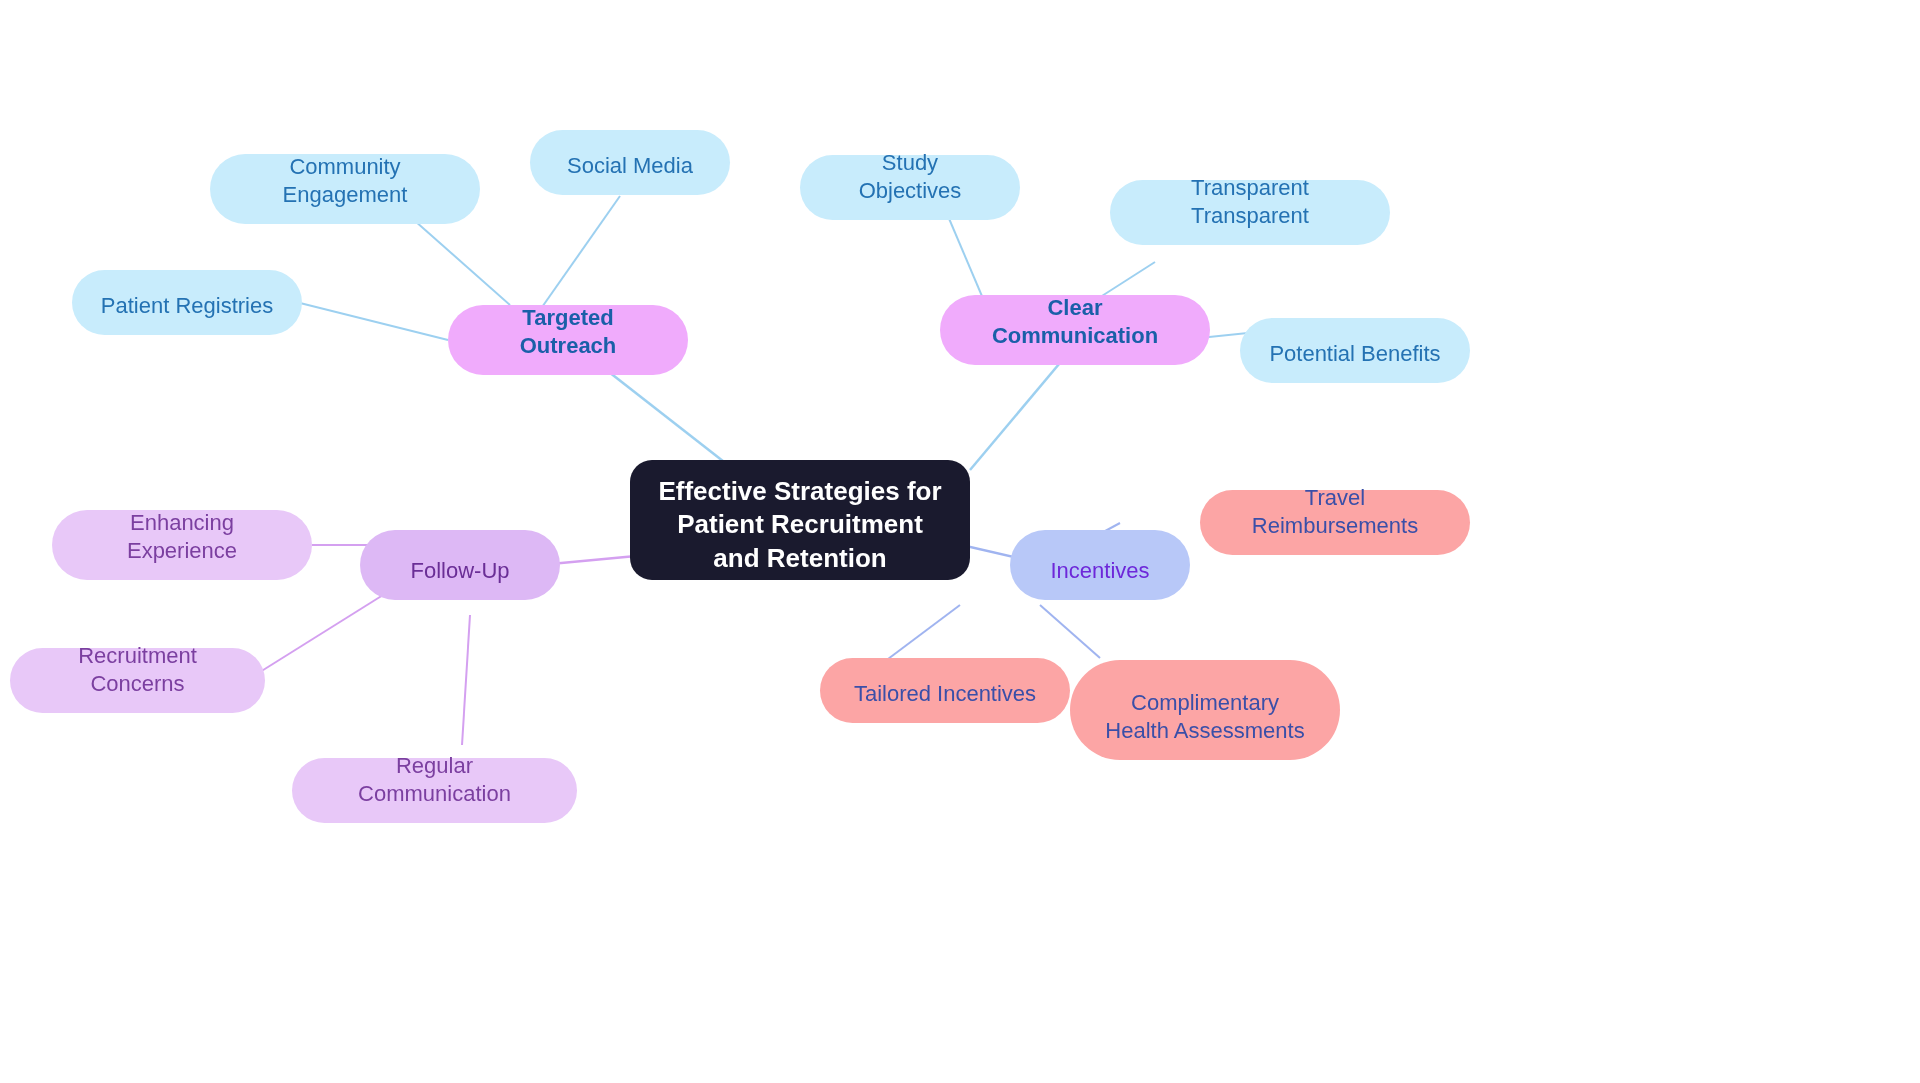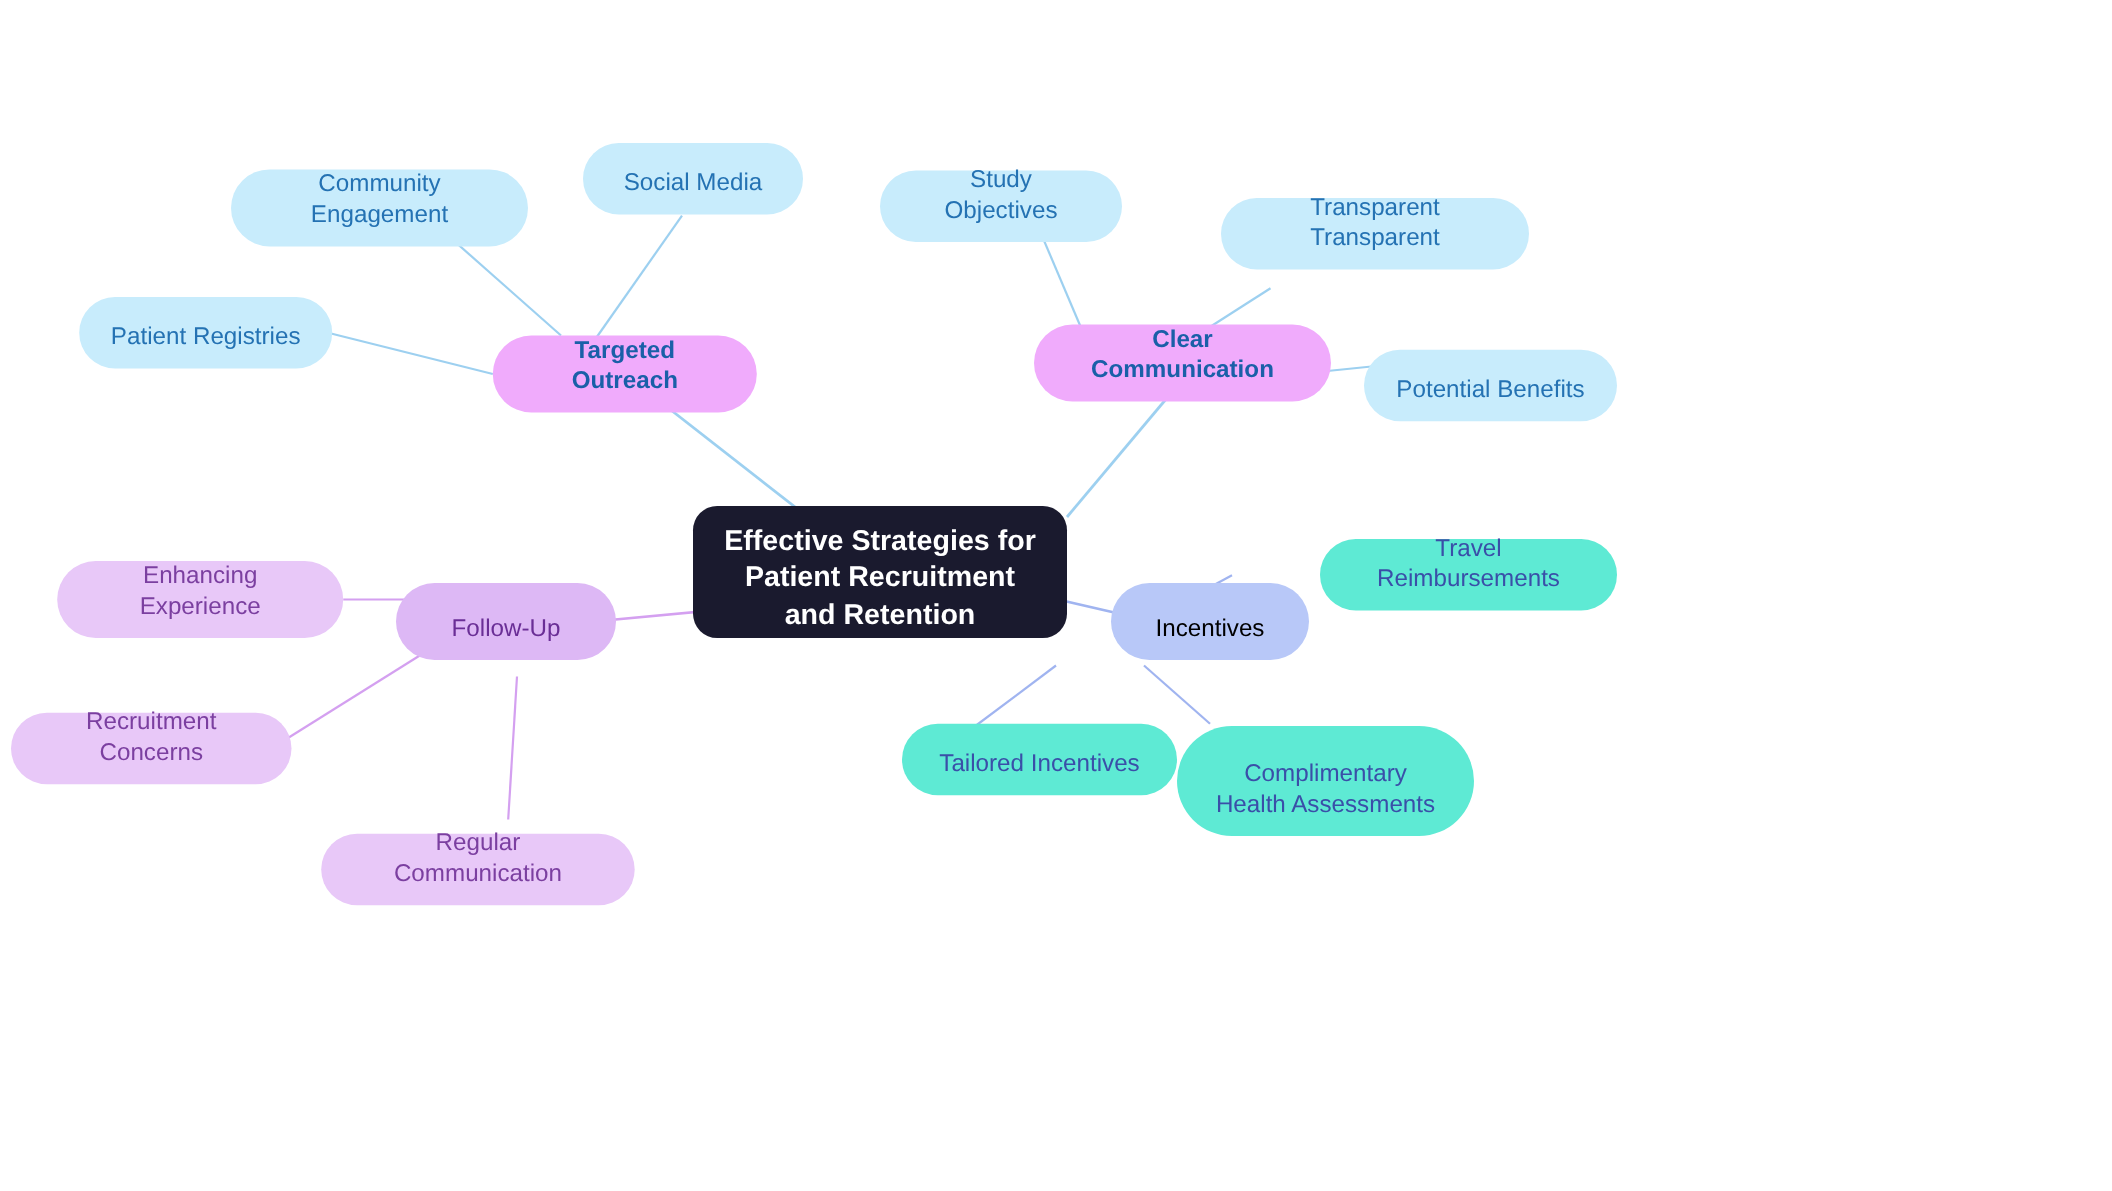--- a/index.html
+++ b/index.html
@@ -51,26 +51,26 @@
     }
     .node-purple {
       background: #e8c8f8;
       color: #7b3fa0;
     }
     .node-purple-mid {
       background: #ddb8f5;
       color: #6a2e96;
     }
     .node-indigo {
-      background: #5eead4;
+      background: #fca5a5;
       color: #3a4fa8;
     }
     .node-indigo-mid {
       background: #b8c8f8;
-      color: #000000;
+      color: #6d28d9;
     }
   </style>
 </head>
 <body>
 
 <svg id="mind-map-lines" xmlns="http://www.w3.org/2000/svg">
 
   <line x1="760" y1="490" x2="568" y2="340" stroke="#9dd0f0" stroke-width="2.5"></line>
 
   <line x1="510" y1="305" x2="380" y2="190" stroke="#9dd0f0" stroke-width="2"></line>

